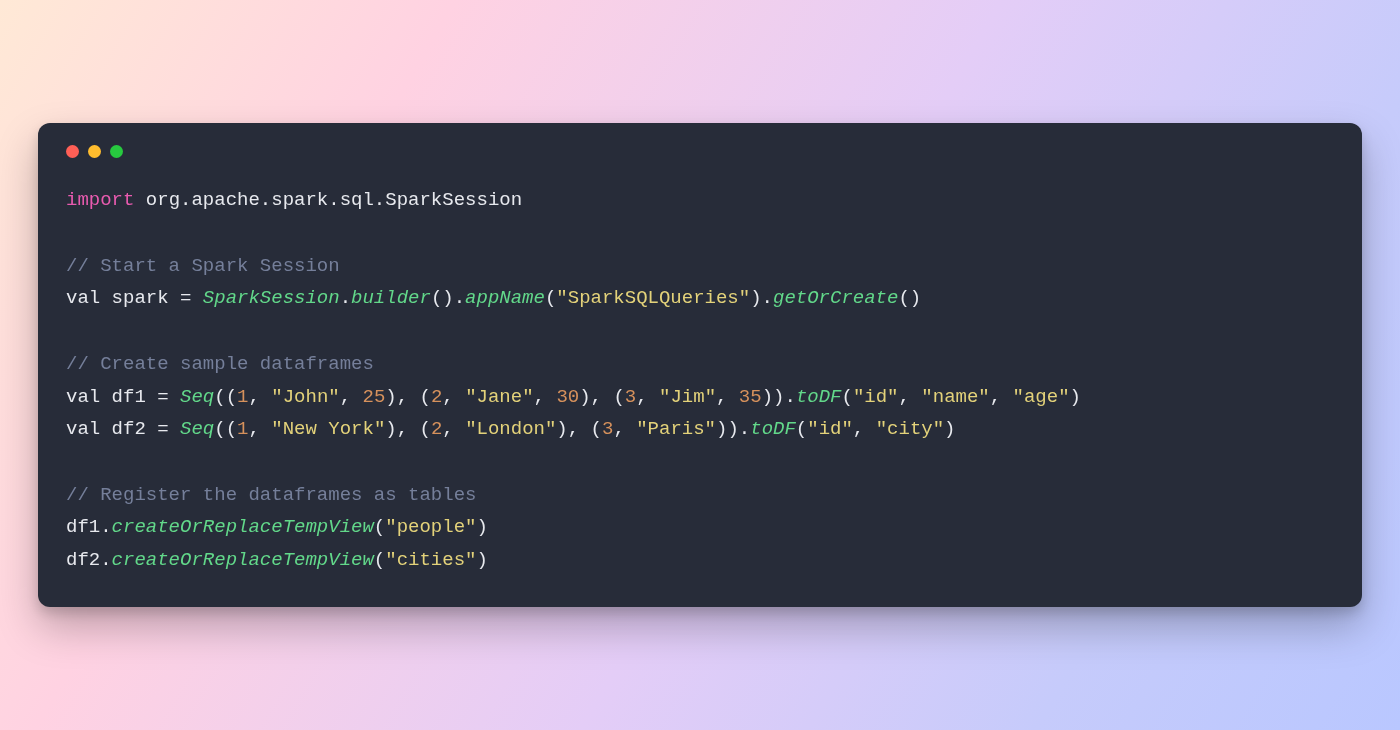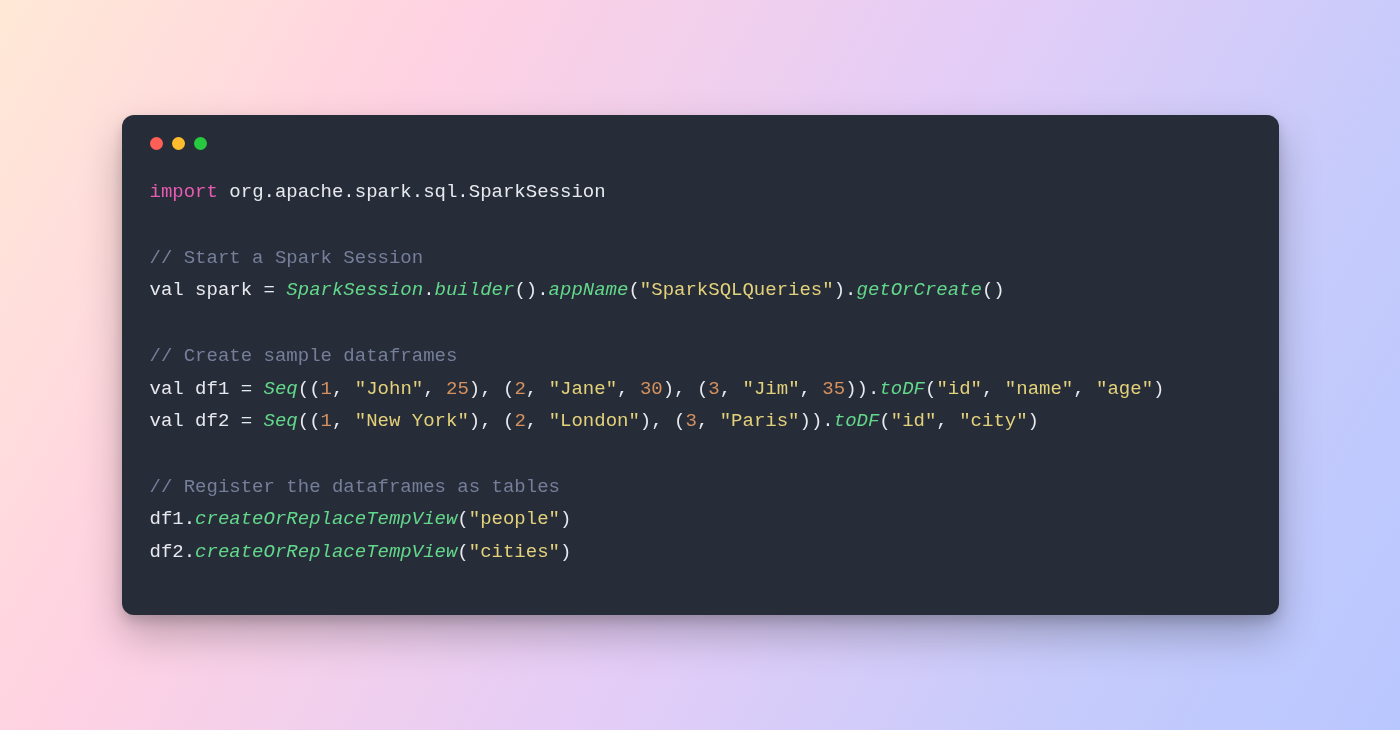--- a/index.html
+++ b/index.html
@@ -5,25 +5,25 @@
   * { margin: 0; padding: 0; box-sizing: border-box; }
   html, body { width: 1400px; height: 730px; }
   body {
     background: linear-gradient(120deg, #ffe9d6 0%, #ffd2e2 25%, #e4cdf7 55%, #c6cbfb 80%, #b9c7ff 100%);
     display: flex;
     align-items: center;
     justify-content: center;
     font-family: ui-monospace, SFMono-Regular, Menlo, Consolas, "Liberation Mono", monospace;
   }
   .window {
-    width: 1157px;
+    width: 1324px;
     background: #272c39;
     border-radius: 12px;
     box-shadow: 0 20px 40px rgba(0,0,0,.25), 0 6px 12px rgba(0,0,0,.15);
-    padding: 22px 28px 46px 28px;
+    padding: 22px 28px 30px 28px;
   }
   .traffic {
     display: flex;
     gap: 9px;
     margin-bottom: 26px;
   }
   .dot {
     width: 13px; height: 13px; border-radius: 50%;
   }
   .dot.red    { background:#ff5f56; }

